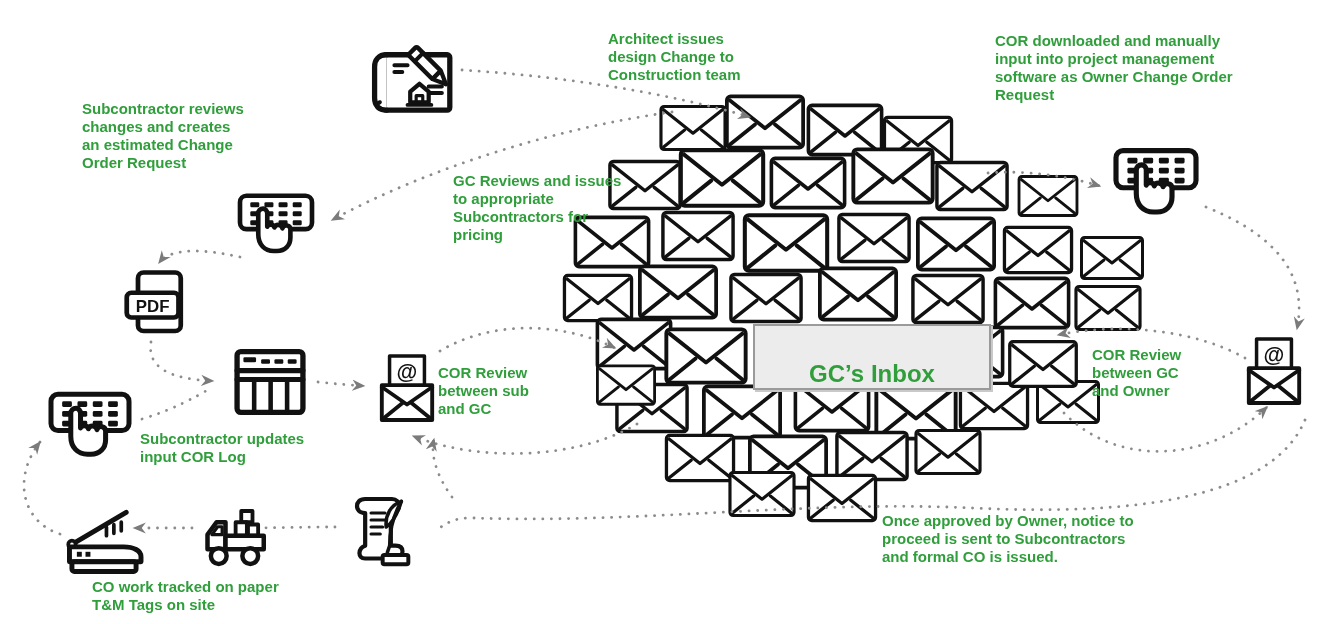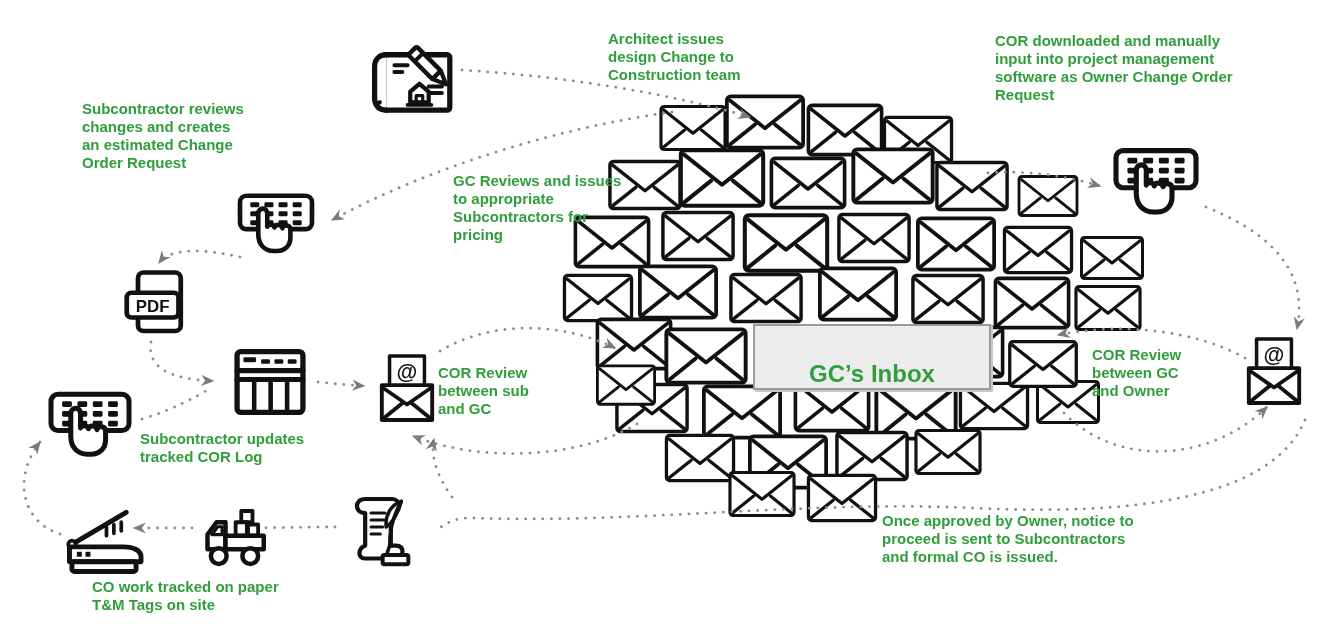--- a/index.html
+++ b/index.html
@@ -137,21 +137,21 @@
 to appropriate
 Subcontractors for
 pricing</div>
 <div class="label" style="left:438px;top:364px;width:160px">COR Review
 between sub
 and GC</div>
 <div class="label" style="left:1092px;top:346px;width:155px">COR Review
 between GC
 and Owner</div>
 <div class="label" style="left:140px;top:430px;width:250px">Subcontractor updates
-tracked COR Log</div>
+input COR Log</div>
 <div class="label" style="left:882px;top:512px;width:410px">Once approved by Owner, notice to
 proceed is sent to Subcontractors
 and formal CO is issued.</div>
 <div class="label" style="left:92px;top:578px;width:290px">CO work tracked on paper
 T&amp;M Tags on site</div>
 
 <div class="icon" style="left:368px;top:36px">
   <svg width="95" height="85" viewBox="0 0 72 64">
     <rect class="inkf" x="12" y="14" width="50" height="42" rx="2" stroke-width="4"></rect>
     <path class="inkf" d="M14,14 c-6,0 -9,4 -9,9 v24 c0,5 3,9 9,9" stroke-width="4"></path>

